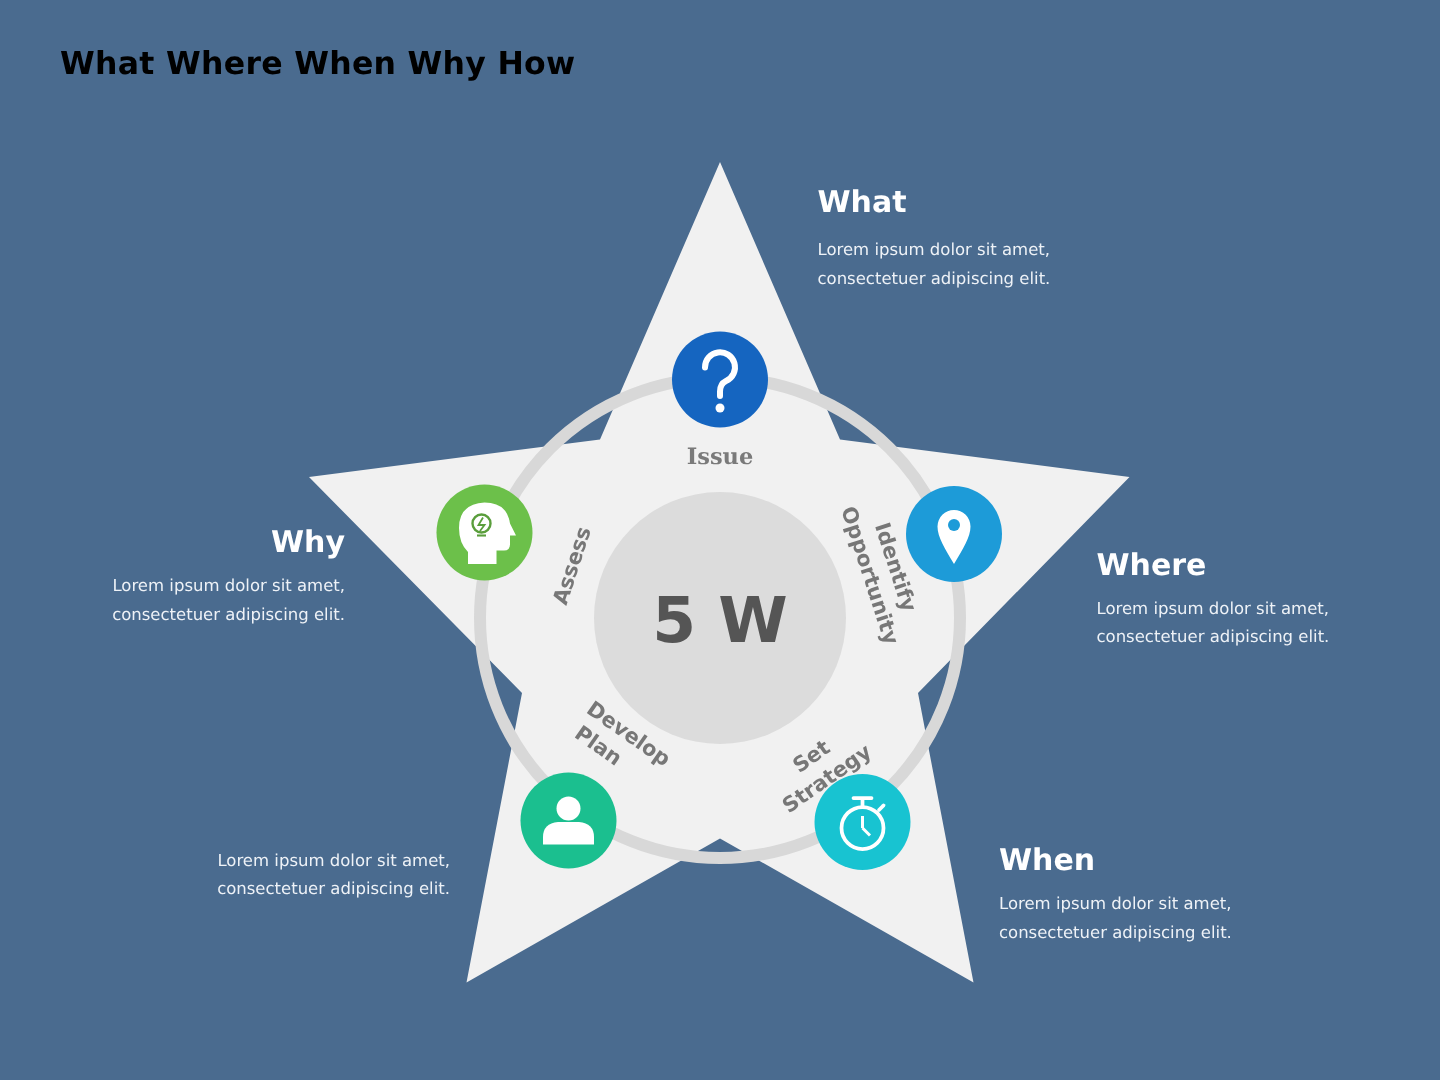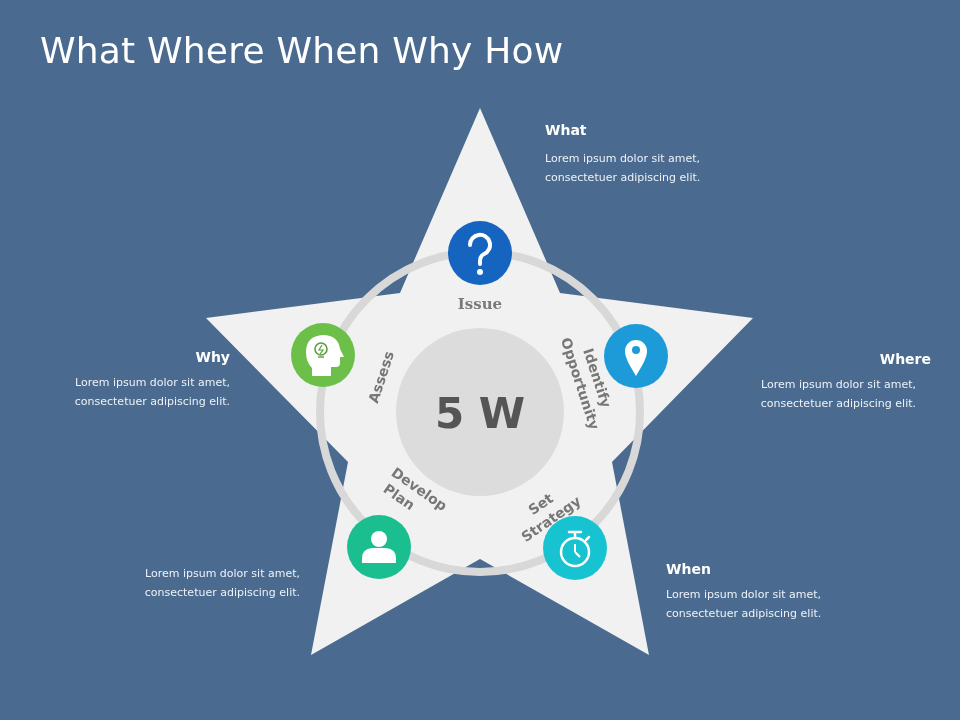--- a/index.html
+++ b/index.html
@@ -1,20 +1,20 @@
 <!DOCTYPE html>
 <html><head>
 <meta charset="utf-8">
 <style>
   html, body { margin:0; padding:0; }
   body { width:960px; height:720px; background:#4a6b8f; position:relative; overflow:hidden; font-family:"DejaVu Sans", sans-serif; }
-  .title { position:absolute; left:40px; top:30px; font-size:36px; color:#ffffff; font-weight:normal; letter-spacing:0.2px; }
+  .title { position:absolute; left:40px; top:30px; font-size:21px; color:#000000; font-weight:bold; letter-spacing:0.2px; }
   svg.diagram { position:absolute; left:0; top:0; }
   .block { position:absolute; width:200px; color:#ffffff; }
-  .block h3 { margin:0 0 11px 0; font-size:14px; font-weight:bold; }
+  .block h3 { margin:0 0 11px 0; font-size:20px; font-weight:bold; }
   .block p { margin:0; font-size:11px; line-height:19px; color:#eef2f7; }
   .block.right-align { text-align:right; }
   .center-label { font-family:"DejaVu Sans", sans-serif; font-weight:bold; fill:#555555; }
   .arc-label { font-family:"DejaVu Sans", sans-serif; font-weight:bold; font-size:14px; fill:#777777; }
   .issue { font-family:"DejaVu Serif", serif; font-weight:bold; font-size:15px; fill:#7a7a7a; }
 </style>
 </head>
 <body>
 
 <div class="title">What Where When Why How</div>
@@ -94,21 +94,21 @@
       <line x1="575" y1="552" x2="580" y2="557" stroke="#ffffff" stroke-width="2"></line>
     </g>
   </g>
 </svg>
 
 <div class="block" style="left:545px; top:122px;">
   <h3>What</h3>
   <p style="width:185px;">Lorem ipsum dolor sit amet, consectetuer adipiscing elit.</p>
 </div>
 
-<div class="block" style="left:731px; top:351px;text-align:right;">
+<div class="block" style="left:731px; top:364px;">
   <h3 style="margin-bottom:8px;">Where</h3>
   <p style="width:185px;">Lorem ipsum dolor sit amet, consectetuer adipiscing elit.</p>
 </div>
 
 <div class="block" style="left:666px; top:561px;">
   <h3 style="margin-bottom:8px;">When</h3>
   <p style="width:185px;">Lorem ipsum dolor sit amet, consectetuer adipiscing elit.</p>
 </div>
 
 <div class="block right-align" style="left:30px; top:349px;">

